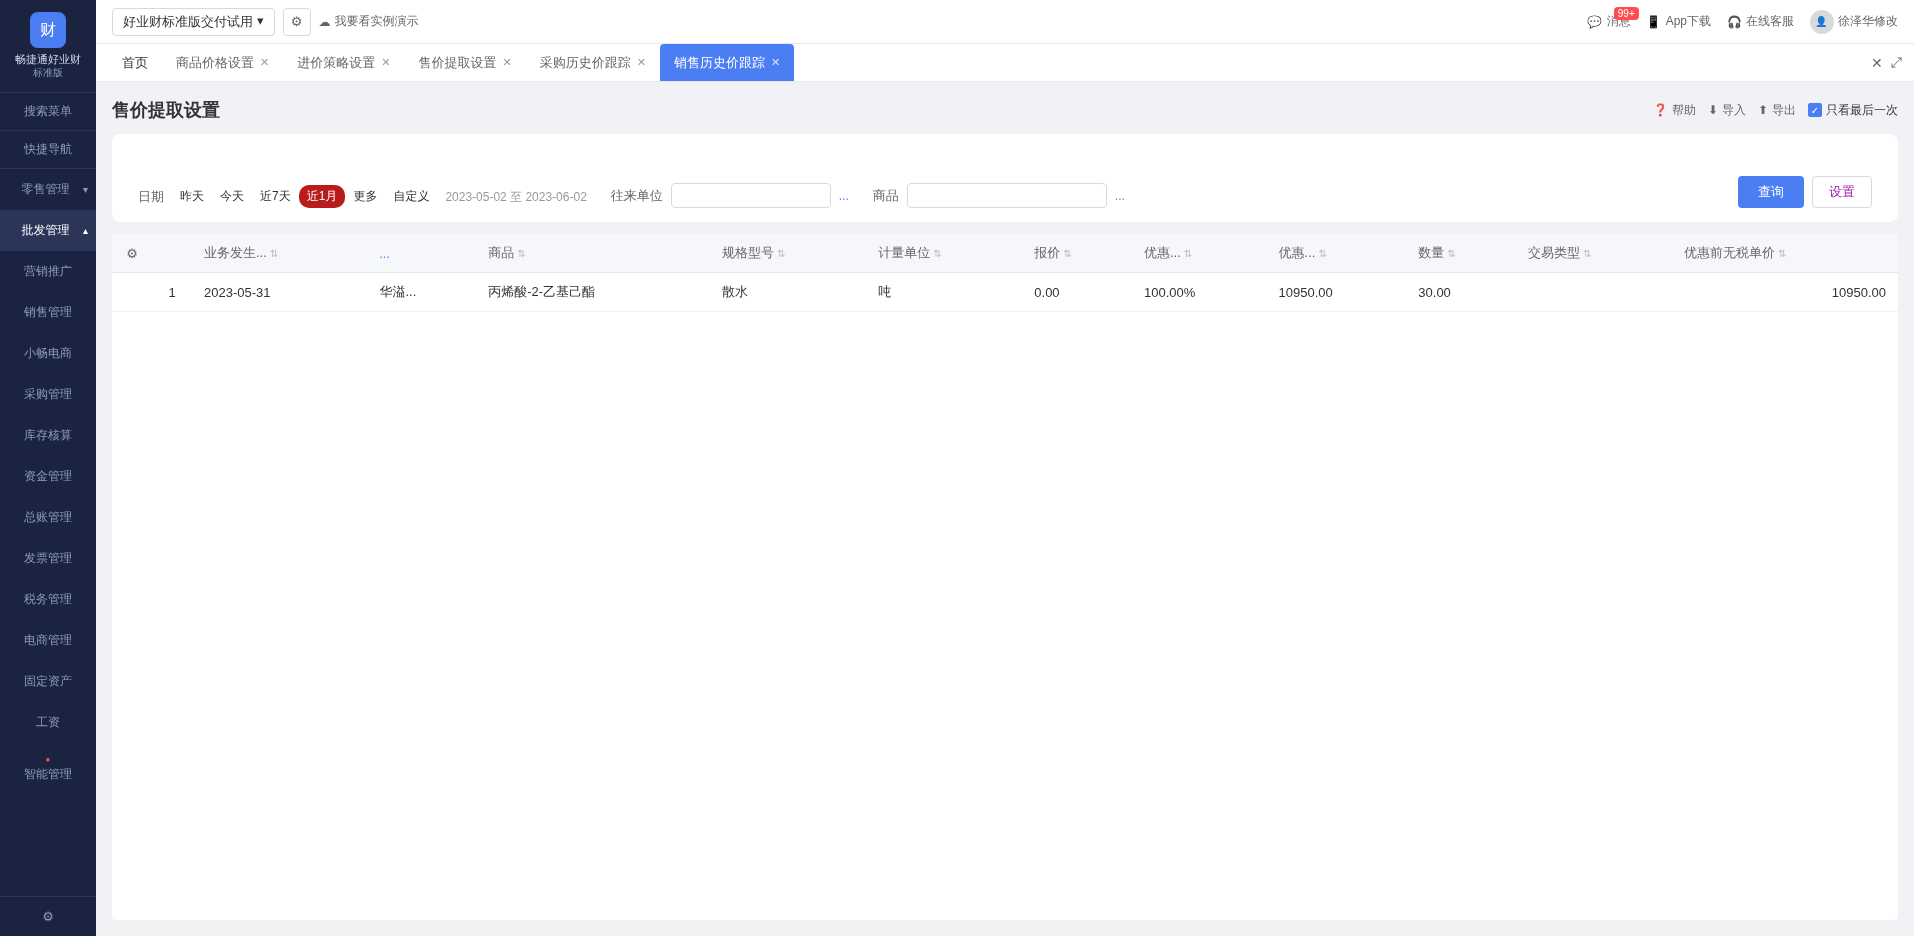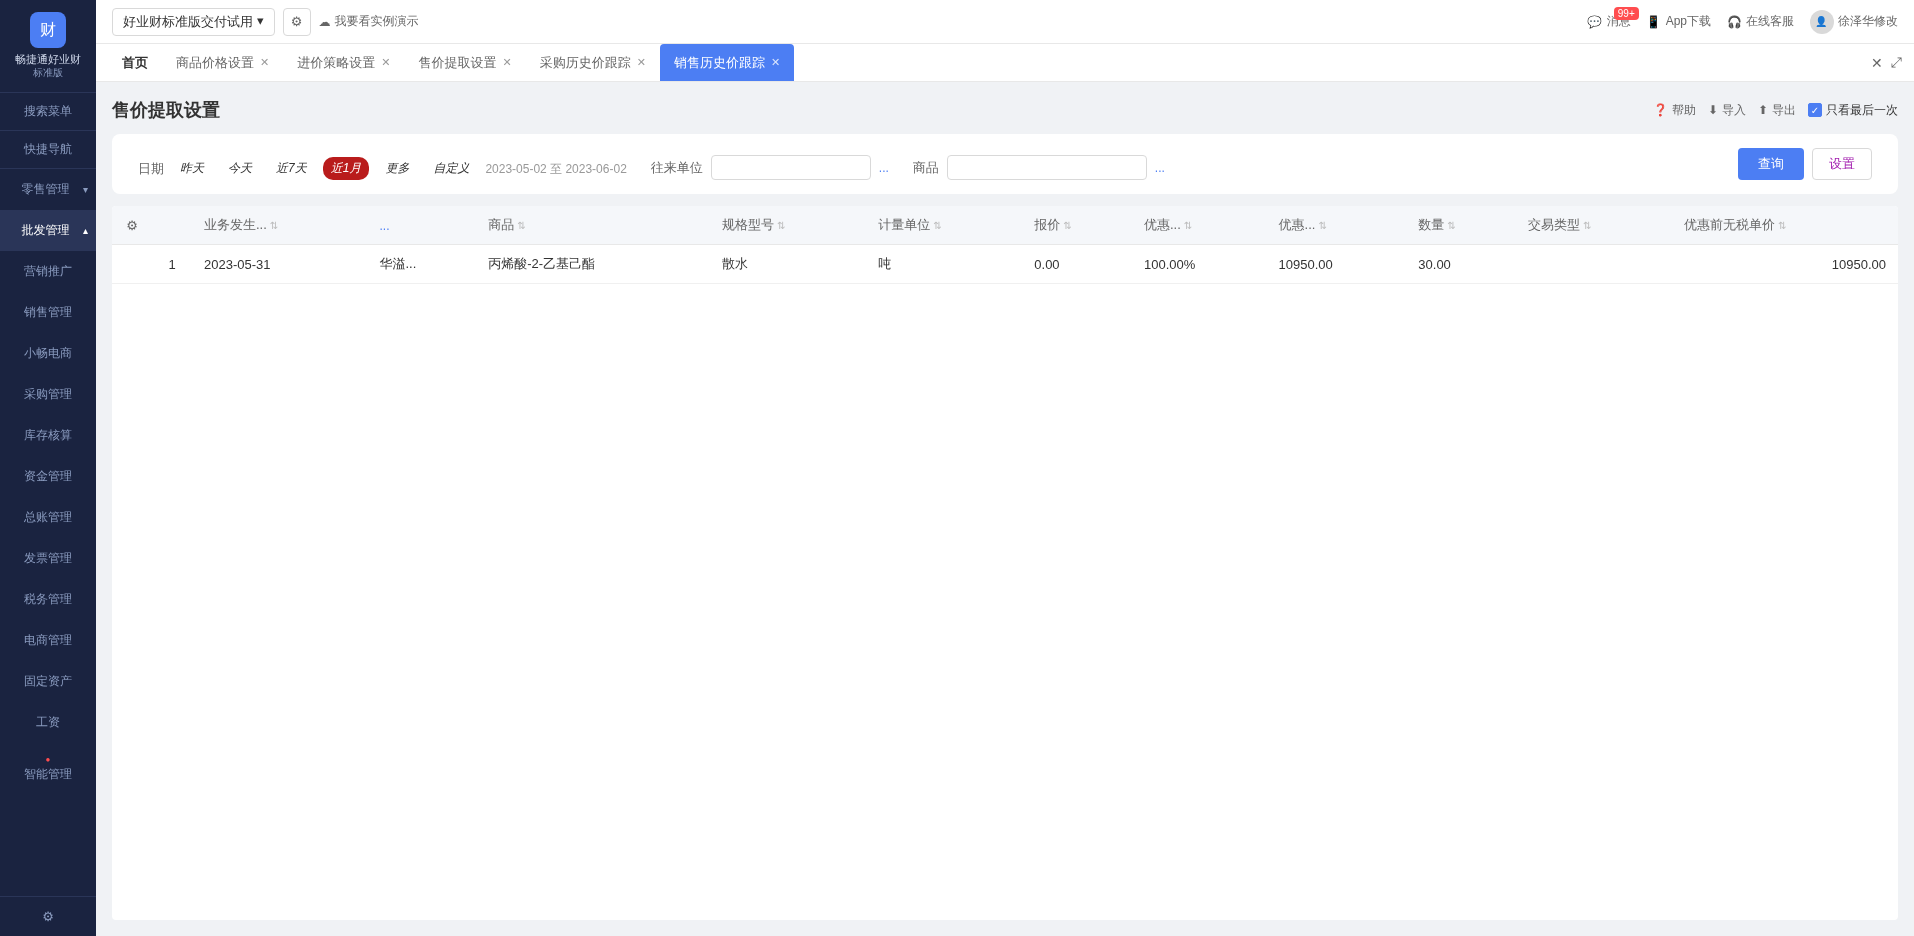--- a/index.html
+++ b/index.html
@@ -175,21 +175,21 @@
     .tab.active {
       background: #4c7ef3;
       color: #fff;
     }
     .tab .close-btn {
       font-size: 11px;
       color: #999;
       cursor: pointer;
     }
     .tab.active .close-btn { color: rgba(255,255,255,0.8); }
-    .tab-home { color: #333; font-weight: 700; }
+    .tab-home { color: #333; font-weight: 400; }
     .tabbar-actions {
       margin-left: auto;
       display: flex;
       align-items: center;
       gap: 8px;
     }
 
     
     .content {
       flex: 1;
@@ -254,22 +254,21 @@
     }
     .filter-group {
       display: flex;
       align-items: center;
       gap: 8px;
     }
     .filter-label { color: #666; font-size: 13px; }
     .date-options {
       display: flex;
       align-items: center;
-      gap: 8px;
-      font-style: italic;
+      gap: 0;
     }
     .date-option {
       padding: 3px 8px;
       font-size: 12px;
       color: #333;
       cursor: pointer;
       border-radius: 3px;
     }
     .date-option.active {
       background: #b91c1c;
@@ -291,20 +290,21 @@
     }
     .filter-more {
       color: #4c7ef3;
       font-size: 12px;
       cursor: pointer;
     }
     .filter-actions {
       margin-left: auto;
       display: flex;
       gap: 8px;
+      margin-top: 28px;
     }
     .btn-query {
       background: #4c7ef3;
       color: white;
       border: none;
       border-radius: 4px;
       padding: 6px 20px;
       font-size: 13px;
       cursor: pointer;
     }

